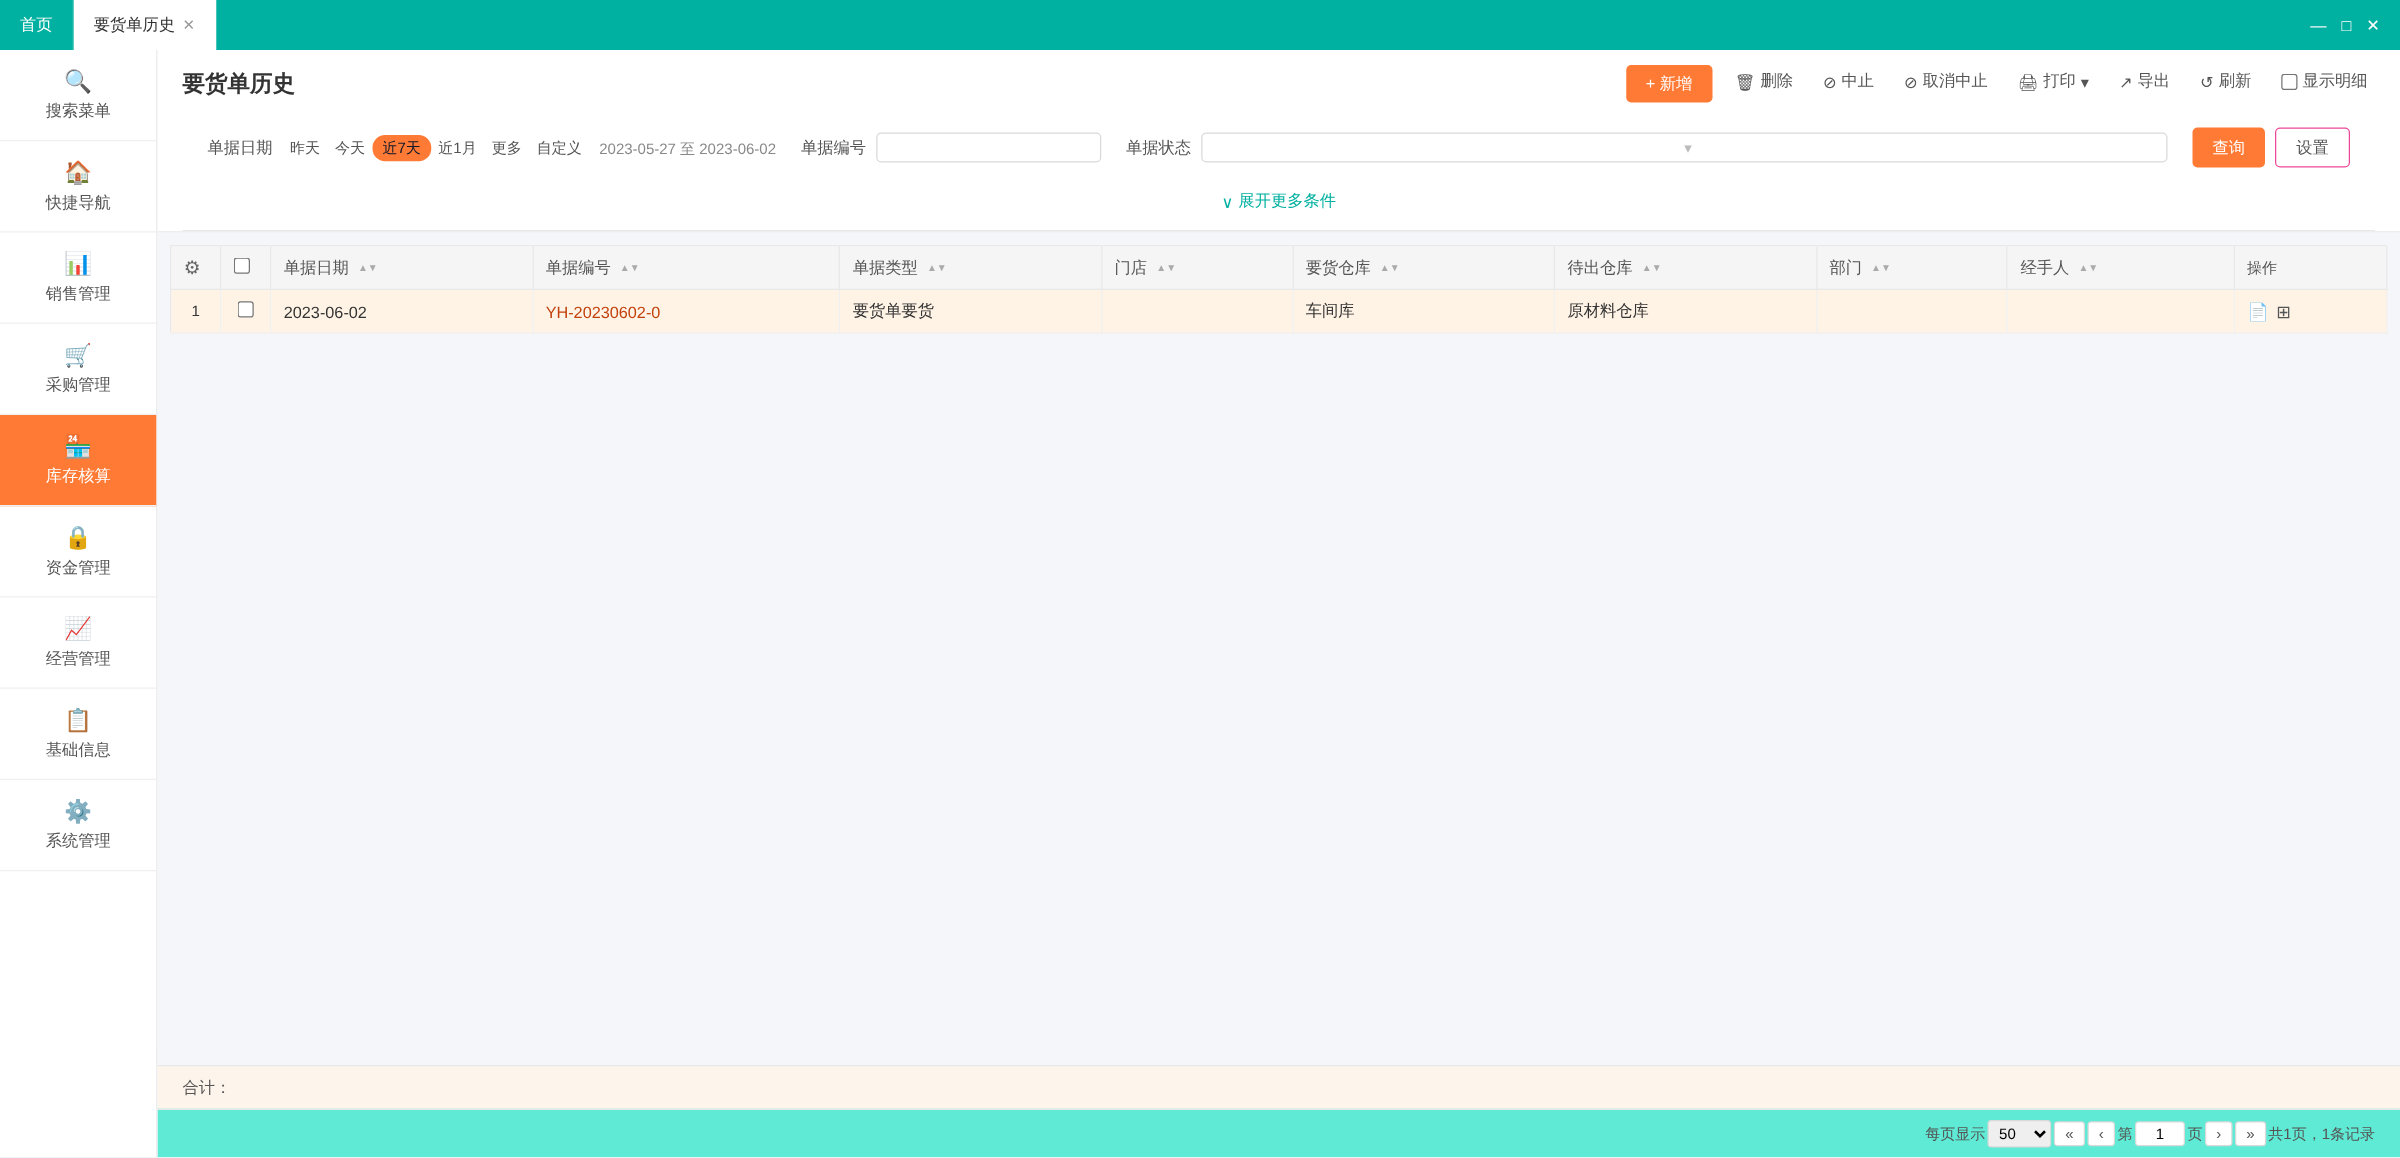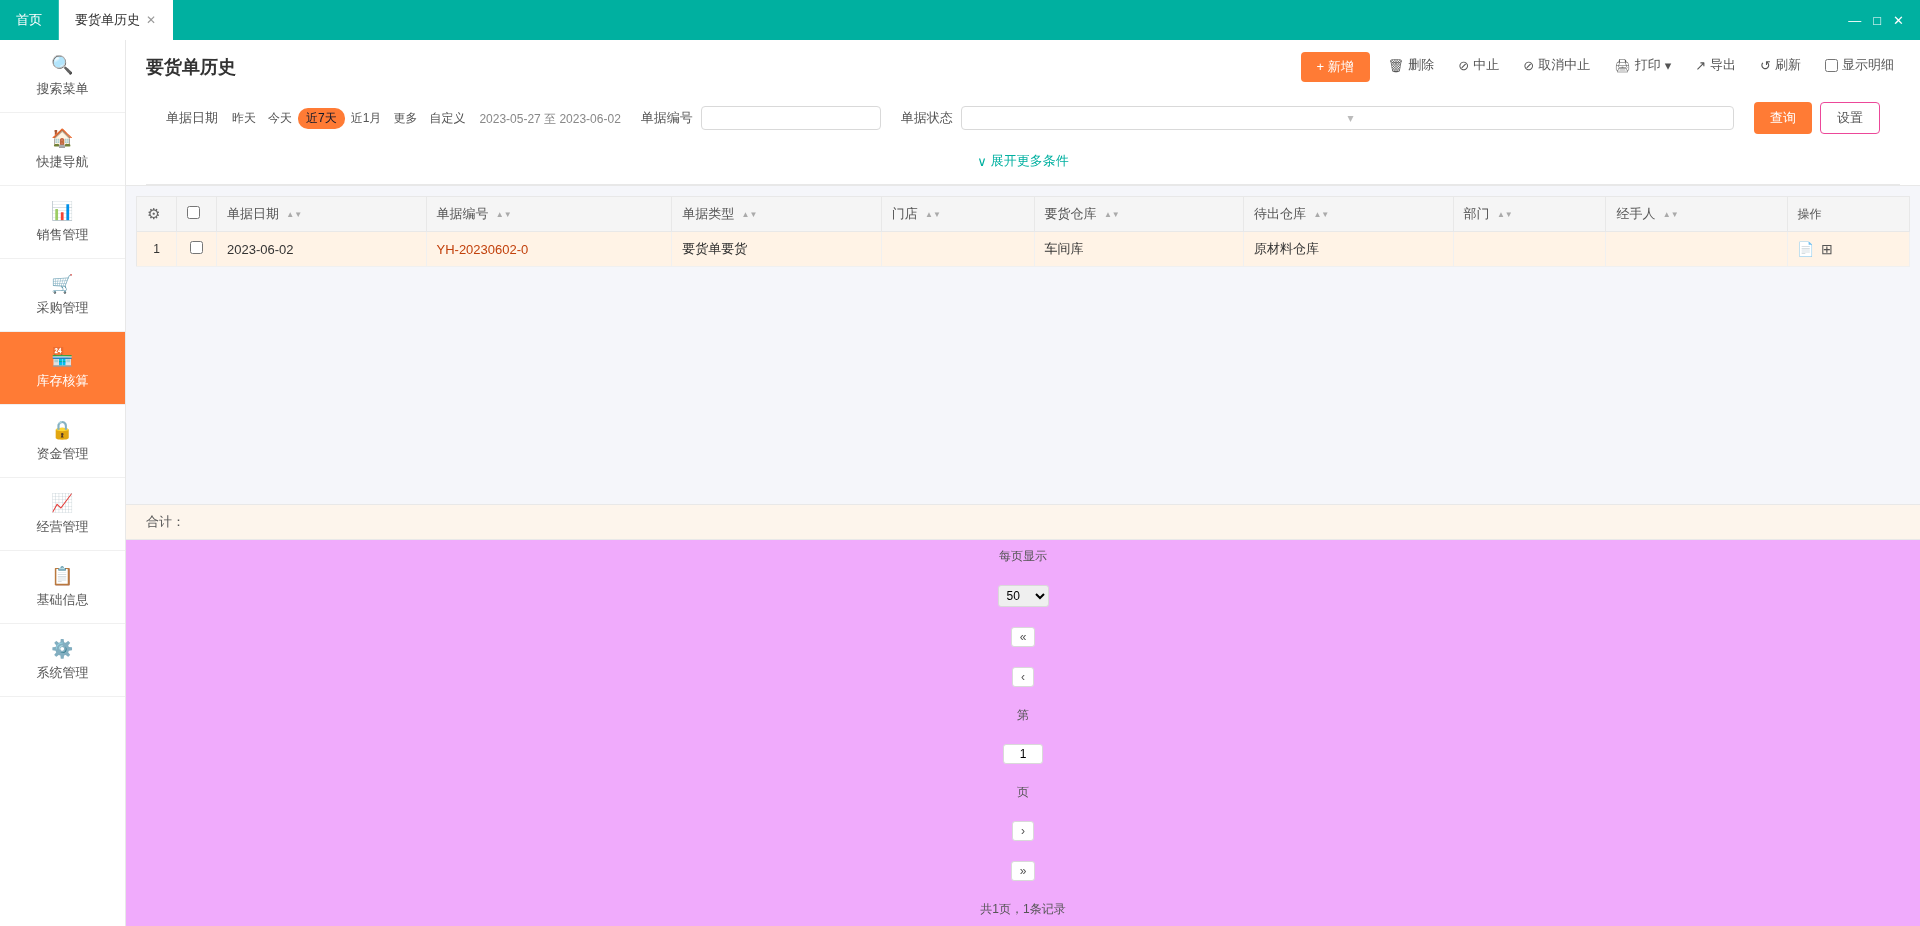--- a/index.html
+++ b/index.html
@@ -264,29 +264,28 @@
       border-top: 1px solid #e8e8e8;
       padding: 8px 20px;
       display: flex;
       align-items: center;
       flex-shrink: 0;
       margin-top: 16px;
     }
     .footer-total { color: #555; font-size: 13px; }
 
     .pagination {
-      background: #f0abfc;
+      background: #5eead4;
       border-top: 1px solid #e8e8e8;
       padding: 8px 20px;
       display: flex;
       align-items: center;
       justify-content: flex-end;
-      gap: 20px;
-      flex-shrink: 0;
-      flex-direction: column;
+      gap: 2px;
+      flex-shrink: 0;
     }
     .pagination-info { color: #555; font-size: 12px; }
     .pagination-btn {
       border: 1px solid #d9d9d9;
       background: #fff;
       padding: 2px 8px;
       cursor: pointer;
       border-radius: 3px;
       font-size: 12px;
       color: #555;

